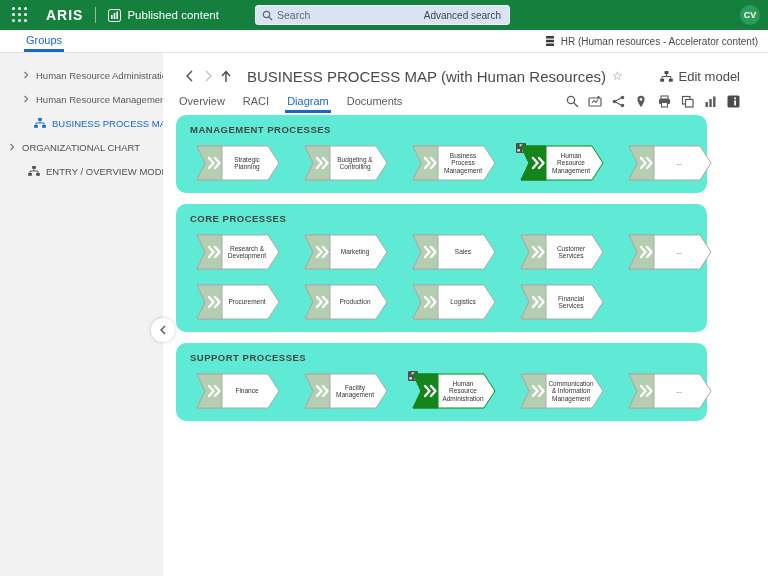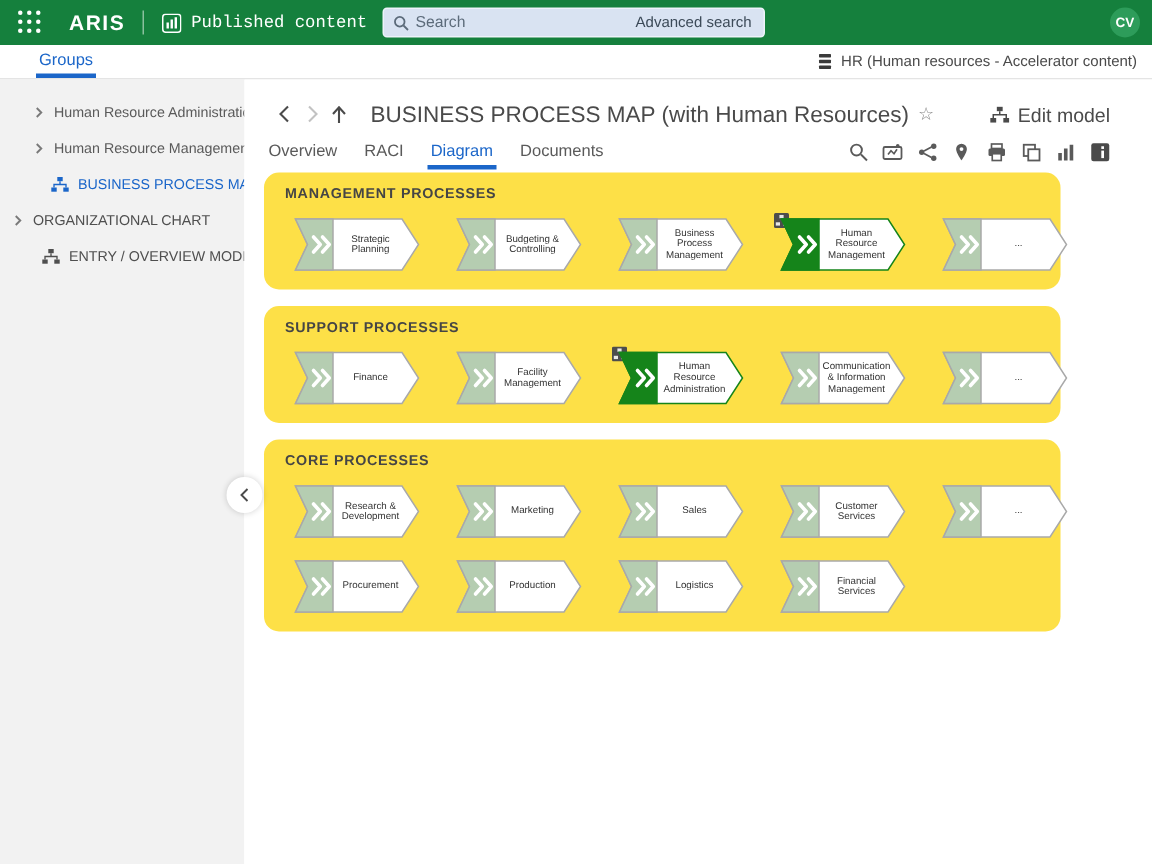--- a/index.html
+++ b/index.html
@@ -4,21 +4,21 @@
 <style>
   * { margin:0; padding:0; box-sizing:border-box; }
   html,body { width:768px; height:576px; font-family:"Liberation Sans", sans-serif; background:#fff; overflow:hidden; }
 
   
   .topbar { position:absolute; top:0; left:0; width:768px; height:30px; background:#15803d; display:flex; align-items:center; }
   .waffle { width:16px; height:16px; margin-left:12px; display:grid; grid-template-columns:repeat(3,1fr); gap:2px; cursor:pointer; }
   .waffle span { width:3px; height:3px; background:#fff; border-radius:50%; }
   .brand { color:#fff; font-weight:bold; font-size:14px; letter-spacing:1px; margin-left:18px; }
   .topdiv { width:1px; height:16px; background:rgba(255,255,255,.5); margin:0 12px; }
-  .pubcontent { display:flex; align-items:center; gap:6px; color:#fff; font-size:11.5px; cursor:pointer;font-family:Liberation Mono, monospace; }
+  .pubcontent { display:flex; align-items:center; gap:6px; color:#fff; font-size:11.5px; cursor:pointer; }
   .searchwrap { position:absolute; left:255px; top:5px; width:255px; height:20px; background:#d9e3f2; border:1px solid #eef3fa; border-radius:3px; display:flex; align-items:center; }
   .searchwrap input { flex:1; border:none; background:transparent; outline:none; font-size:10.5px; color:#33414f; padding-left:4px; font-family:"Liberation Sans", sans-serif; }
   .searchwrap input::placeholder { color:#5c6b7a; }
   .mag { margin-left:6px; }
   .advsearch { font-size:10px; color:#3c4a58; padding:0 8px; height:100%; display:flex; align-items:center; cursor:pointer; white-space:nowrap; }
   .avatar { position:absolute; right:8px; top:5px; width:20px; height:20px; border-radius:50%; background:#2d9c5a; color:#fff; font-size:9px; font-weight:bold; display:flex; align-items:center; justify-content:center; cursor:pointer; }
 
   
   .subbar { position:absolute; top:30px; left:0; width:768px; height:23px; background:#fff; border-bottom:1px solid #e4e4e4; display:flex; align-items:center; }
   .groups-tab { margin-left:24px; font-size:11px; color:#1b66c9; height:100%; display:flex; align-items:center; border-bottom:3px solid #1b66c9; padding:0 2px; cursor:pointer; }
@@ -40,21 +40,21 @@
   .editmodel { position:absolute; right:28px; display:flex; align-items:center; gap:6px; font-size:13px; color:#4a4a4a; cursor:pointer; }
 
   .tabsrow { position:absolute; top:40px; left:0; width:100%; height:20px; display:flex; align-items:flex-end; }
   .tab { font-size:11px; color:#5a5a5a; margin-left:14px; padding:0 2px 6px 2px; cursor:pointer; }
   .tab.active { color:#1b66c9; border-bottom:3px solid #1b66c9; padding-bottom:3px; }
   .tools { position:absolute; right:28px; bottom:5px; display:flex; align-items:center; gap:9px; }
   .tools .ticon { width:14px; height:14px; cursor:pointer; display:flex; align-items:center; justify-content:center; }
 
   
   .canvas { position:absolute; top:62px; left:0; width:100%; height:461px; background:#fff; }
-  .section { margin-left:13px; width:531px; background:#fde047; border-radius:10px; padding:9px 0 12px 14px; }
+  .section { margin-left:13px; width:531px; background:#5eead4; border-radius:10px; padding:9px 0 12px 14px; }
   .section + .section { margin-top:11px; }
   .sectitle { font-size:9.5px; font-weight:bold; color:#454545; letter-spacing:.5px; }
   .procrow { display:flex; gap:24px; margin-top:10px; margin-left:6px; }
   .procrow + .procrow { margin-top:14px; }
 
   .proc { position:relative; width:84px; height:36px; flex:0 0 auto; cursor:pointer; }
   .proc svg.ps { position:absolute; top:0; left:0; width:84px; height:36px; }
   .proc .outer { fill:#fff; stroke:#a9a9a9; stroke-width:1; }
   .proc .band { fill:#b5cdb1; stroke:#a9a9a9; stroke-width:1; }
   .proc .chev { fill:none; stroke:#fff; stroke-width:2.4; stroke-linecap:round; stroke-linejoin:round; }
@@ -299,20 +299,100 @@
               <polygon class="outer" points="1,1 72,1 83,18 72,35 1,35 9,18"></polygon>
               <polygon class="band" points="1,1 26,1 26,35 1,35 9,18"></polygon>
               <path class="chev" d="M13 13 l4.5 5 L13 23 M19 13 l4.5 5 L19 23"></path>
             </svg>
           <span class="plabel">...</span>
         </div>
       </div>
     </div>
 
     <div class="section">
+      <div class="sectitle">CORE PROCESSES</div>
+      <div class="procrow">
+        <div class="proc">
+          <svg class="ps" viewBox="0 0 84 36">
+              <polygon class="outer" points="1,1 72,1 83,18 72,35 1,35 9,18"></polygon>
+              <polygon class="band" points="1,1 26,1 26,35 1,35 9,18"></polygon>
+              <path class="chev" d="M13 13 l4.5 5 L13 23 M19 13 l4.5 5 L19 23"></path>
+            </svg>
+          <span class="plabel">Research &amp; Development</span>
+        </div>
+        <div class="proc">
+          <svg class="ps" viewBox="0 0 84 36">
+              <polygon class="outer" points="1,1 72,1 83,18 72,35 1,35 9,18"></polygon>
+              <polygon class="band" points="1,1 26,1 26,35 1,35 9,18"></polygon>
+              <path class="chev" d="M13 13 l4.5 5 L13 23 M19 13 l4.5 5 L19 23"></path>
+            </svg>
+          <span class="plabel">Marketing</span>
+        </div>
+        <div class="proc">
+          <svg class="ps" viewBox="0 0 84 36">
+              <polygon class="outer" points="1,1 72,1 83,18 72,35 1,35 9,18"></polygon>
+              <polygon class="band" points="1,1 26,1 26,35 1,35 9,18"></polygon>
+              <path class="chev" d="M13 13 l4.5 5 L13 23 M19 13 l4.5 5 L19 23"></path>
+            </svg>
+          <span class="plabel">Sales</span>
+        </div>
+        <div class="proc">
+          <svg class="ps" viewBox="0 0 84 36">
+              <polygon class="outer" points="1,1 72,1 83,18 72,35 1,35 9,18"></polygon>
+              <polygon class="band" points="1,1 26,1 26,35 1,35 9,18"></polygon>
+              <path class="chev" d="M13 13 l4.5 5 L13 23 M19 13 l4.5 5 L19 23"></path>
+            </svg>
+          <span class="plabel">Customer Services</span>
+        </div>
+        <div class="proc">
+          <svg class="ps" viewBox="0 0 84 36">
+              <polygon class="outer" points="1,1 72,1 83,18 72,35 1,35 9,18"></polygon>
+              <polygon class="band" points="1,1 26,1 26,35 1,35 9,18"></polygon>
+              <path class="chev" d="M13 13 l4.5 5 L13 23 M19 13 l4.5 5 L19 23"></path>
+            </svg>
+          <span class="plabel">...</span>
+        </div>
+      </div>
+      <div class="procrow">
+        <div class="proc">
+          <svg class="ps" viewBox="0 0 84 36">
+              <polygon class="outer" points="1,1 72,1 83,18 72,35 1,35 9,18"></polygon>
+              <polygon class="band" points="1,1 26,1 26,35 1,35 9,18"></polygon>
+              <path class="chev" d="M13 13 l4.5 5 L13 23 M19 13 l4.5 5 L19 23"></path>
+            </svg>
+          <span class="plabel">Procurement</span>
+        </div>
+        <div class="proc">
+          <svg class="ps" viewBox="0 0 84 36">
+              <polygon class="outer" points="1,1 72,1 83,18 72,35 1,35 9,18"></polygon>
+              <polygon class="band" points="1,1 26,1 26,35 1,35 9,18"></polygon>
+              <path class="chev" d="M13 13 l4.5 5 L13 23 M19 13 l4.5 5 L19 23"></path>
+            </svg>
+          <span class="plabel">Production</span>
+        </div>
+        <div class="proc">
+          <svg class="ps" viewBox="0 0 84 36">
+              <polygon class="outer" points="1,1 72,1 83,18 72,35 1,35 9,18"></polygon>
+              <polygon class="band" points="1,1 26,1 26,35 1,35 9,18"></polygon>
+              <path class="chev" d="M13 13 l4.5 5 L13 23 M19 13 l4.5 5 L19 23"></path>
+            </svg>
+          <span class="plabel">Logistics</span>
+        </div>
+        <div class="proc">
+          <svg class="ps" viewBox="0 0 84 36">
+              <polygon class="outer" points="1,1 72,1 83,18 72,35 1,35 9,18"></polygon>
+              <polygon class="band" points="1,1 26,1 26,35 1,35 9,18"></polygon>
+              <path class="chev" d="M13 13 l4.5 5 L13 23 M19 13 l4.5 5 L19 23"></path>
+            </svg>
+          <span class="plabel">Financial Services</span>
+        </div>
+      </div>
+    </div>
+
+    <div class="section">
       <div class="sectitle">SUPPORT PROCESSES</div>
       <div class="procrow">
         <div class="proc">
           <svg class="ps" viewBox="0 0 84 36">
               <polygon class="outer" points="1,1 72,1 83,18 72,35 1,35 9,18"></polygon>
               <polygon class="band" points="1,1 26,1 26,35 1,35 9,18"></polygon>
               <path class="chev" d="M13 13 l4.5 5 L13 23 M19 13 l4.5 5 L19 23"></path>
             </svg>
           <span class="plabel">Finance</span>
         </div>
@@ -352,100 +432,20 @@
           <svg class="ps" viewBox="0 0 84 36">
               <polygon class="outer" points="1,1 72,1 83,18 72,35 1,35 9,18"></polygon>
               <polygon class="band" points="1,1 26,1 26,35 1,35 9,18"></polygon>
               <path class="chev" d="M13 13 l4.5 5 L13 23 M19 13 l4.5 5 L19 23"></path>
             </svg>
           <span class="plabel">...</span>
         </div>
       </div>
     </div>
 
-    <div class="section">
-      <div class="sectitle">CORE PROCESSES</div>
-      <div class="procrow">
-        <div class="proc">
-          <svg class="ps" viewBox="0 0 84 36">
-              <polygon class="outer" points="1,1 72,1 83,18 72,35 1,35 9,18"></polygon>
-              <polygon class="band" points="1,1 26,1 26,35 1,35 9,18"></polygon>
-              <path class="chev" d="M13 13 l4.5 5 L13 23 M19 13 l4.5 5 L19 23"></path>
-            </svg>
-          <span class="plabel">Research &amp; Development</span>
-        </div>
-        <div class="proc">
-          <svg class="ps" viewBox="0 0 84 36">
-              <polygon class="outer" points="1,1 72,1 83,18 72,35 1,35 9,18"></polygon>
-              <polygon class="band" points="1,1 26,1 26,35 1,35 9,18"></polygon>
-              <path class="chev" d="M13 13 l4.5 5 L13 23 M19 13 l4.5 5 L19 23"></path>
-            </svg>
-          <span class="plabel">Marketing</span>
-        </div>
-        <div class="proc">
-          <svg class="ps" viewBox="0 0 84 36">
-              <polygon class="outer" points="1,1 72,1 83,18 72,35 1,35 9,18"></polygon>
-              <polygon class="band" points="1,1 26,1 26,35 1,35 9,18"></polygon>
-              <path class="chev" d="M13 13 l4.5 5 L13 23 M19 13 l4.5 5 L19 23"></path>
-            </svg>
-          <span class="plabel">Sales</span>
-        </div>
-        <div class="proc">
-          <svg class="ps" viewBox="0 0 84 36">
-              <polygon class="outer" points="1,1 72,1 83,18 72,35 1,35 9,18"></polygon>
-              <polygon class="band" points="1,1 26,1 26,35 1,35 9,18"></polygon>
-              <path class="chev" d="M13 13 l4.5 5 L13 23 M19 13 l4.5 5 L19 23"></path>
-            </svg>
-          <span class="plabel">Customer Services</span>
-        </div>
-        <div class="proc">
-          <svg class="ps" viewBox="0 0 84 36">
-              <polygon class="outer" points="1,1 72,1 83,18 72,35 1,35 9,18"></polygon>
-              <polygon class="band" points="1,1 26,1 26,35 1,35 9,18"></polygon>
-              <path class="chev" d="M13 13 l4.5 5 L13 23 M19 13 l4.5 5 L19 23"></path>
-            </svg>
-          <span class="plabel">...</span>
-        </div>
-      </div>
-      <div class="procrow">
-        <div class="proc">
-          <svg class="ps" viewBox="0 0 84 36">
-              <polygon class="outer" points="1,1 72,1 83,18 72,35 1,35 9,18"></polygon>
-              <polygon class="band" points="1,1 26,1 26,35 1,35 9,18"></polygon>
-              <path class="chev" d="M13 13 l4.5 5 L13 23 M19 13 l4.5 5 L19 23"></path>
-            </svg>
-          <span class="plabel">Procurement</span>
-        </div>
-        <div class="proc">
-          <svg class="ps" viewBox="0 0 84 36">
-              <polygon class="outer" points="1,1 72,1 83,18 72,35 1,35 9,18"></polygon>
-              <polygon class="band" points="1,1 26,1 26,35 1,35 9,18"></polygon>
-              <path class="chev" d="M13 13 l4.5 5 L13 23 M19 13 l4.5 5 L19 23"></path>
-            </svg>
-          <span class="plabel">Production</span>
-        </div>
-        <div class="proc">
-          <svg class="ps" viewBox="0 0 84 36">
-              <polygon class="outer" points="1,1 72,1 83,18 72,35 1,35 9,18"></polygon>
-              <polygon class="band" points="1,1 26,1 26,35 1,35 9,18"></polygon>
-              <path class="chev" d="M13 13 l4.5 5 L13 23 M19 13 l4.5 5 L19 23"></path>
-            </svg>
-          <span class="plabel">Logistics</span>
-        </div>
-        <div class="proc">
-          <svg class="ps" viewBox="0 0 84 36">
-              <polygon class="outer" points="1,1 72,1 83,18 72,35 1,35 9,18"></polygon>
-              <polygon class="band" points="1,1 26,1 26,35 1,35 9,18"></polygon>
-              <path class="chev" d="M13 13 l4.5 5 L13 23 M19 13 l4.5 5 L19 23"></path>
-            </svg>
-          <span class="plabel">Financial Services</span>
-        </div>
-      </div>
-    </div>
-
   </div>
 </div>
 
 <div class="collapse">
   <svg width="8" height="10" viewBox="0 0 8 10">
       <polyline points="6,1 2,5 6,9" fill="none" stroke="#4a4a4a" stroke-width="1.3"></polyline>
     </svg>
 </div>
 
 </body></html>

